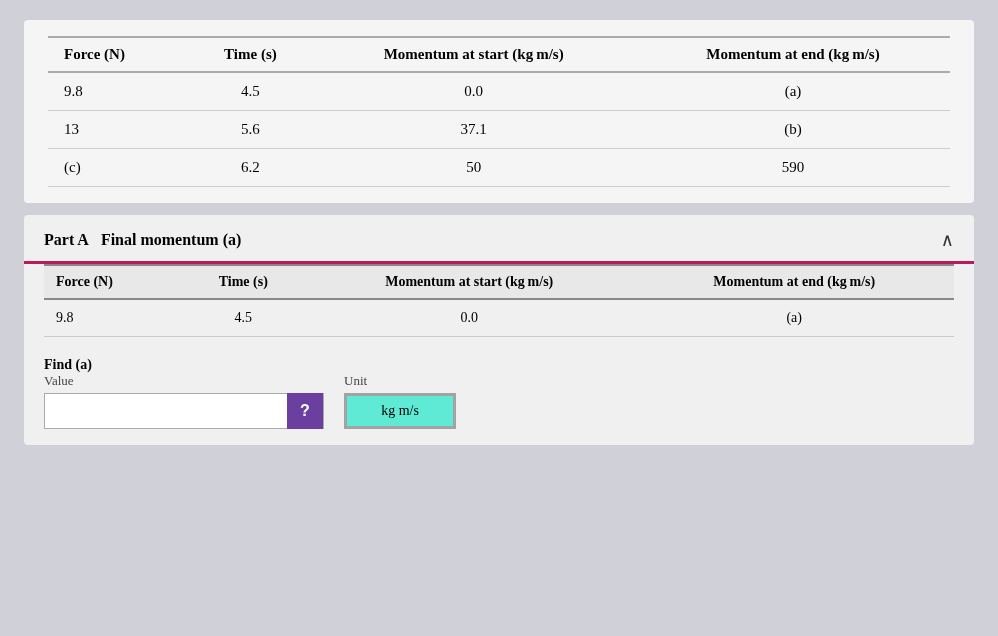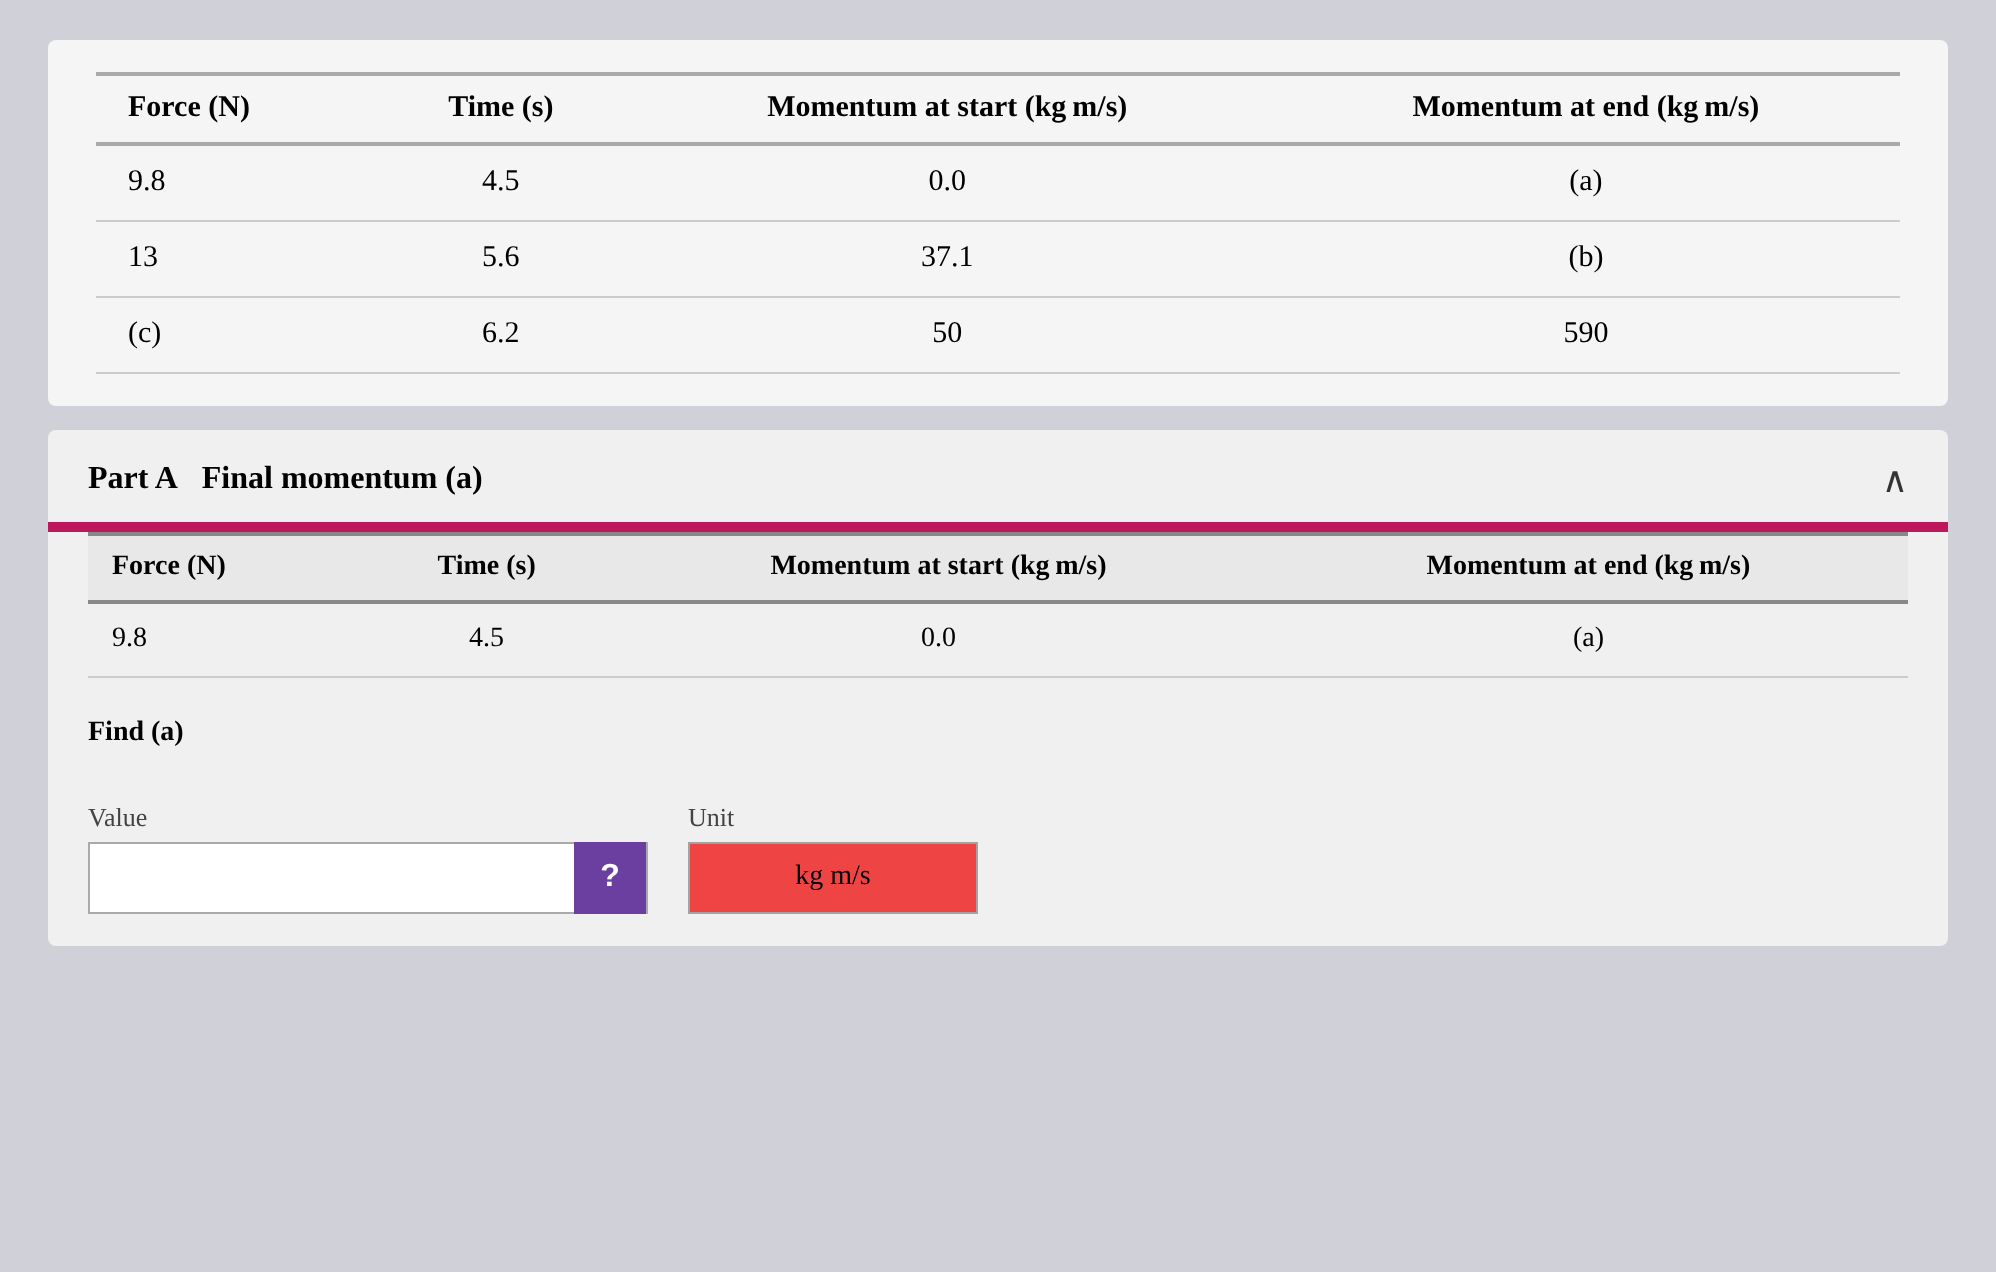--- a/index.html
+++ b/index.html
@@ -54,21 +54,21 @@
 
     
     .top-table th { border-top: 2px solid #aaa; }
 
     
     .part-a-header {
       display: flex;
       align-items: center;
       justify-content: space-between;
       padding: 14px 20px 10px 20px;
-      border-bottom: 5px solid #be185d;
+      border-bottom: 3px solid #be185d;
     }
 
     .part-a-title {
       font-size: 16px;
       font-weight: bold;
     }
 
     .part-a-title span.part-label {
       font-weight: bold;
     }
@@ -129,21 +129,20 @@
 
     .value-col, .unit-col {
       display: flex;
       flex-direction: column;
       gap: 4px;
     }
 
     .col-label {
       font-size: 13px;
       color: #444;
-      margin-top: 26px;
     }
 
     .value-input-wrapper {
       display: flex;
       align-items: center;
       border: 1px solid #aaa;
       background: white;
       height: 36px;
       width: 280px;
     }
@@ -166,24 +165,24 @@
       height: 36px;
       font-size: 16px;
       font-weight: bold;
       cursor: pointer;
       display: flex;
       align-items: center;
       justify-content: center;
     }
 
     .unit-display {
-      border: 1px solid #a3a3a3;
-      background: #ef4444;
+      border: 3px solid #a3a3a3;
+      background: #5eead4;
       height: 36px;
-      width: 145px;
+      width: 112px;
       display: flex;
       align-items: center;
       justify-content: center;
       font-size: 14px;
     }
   </style>
 </head>
 <body>
 
 <div class="top-card">

